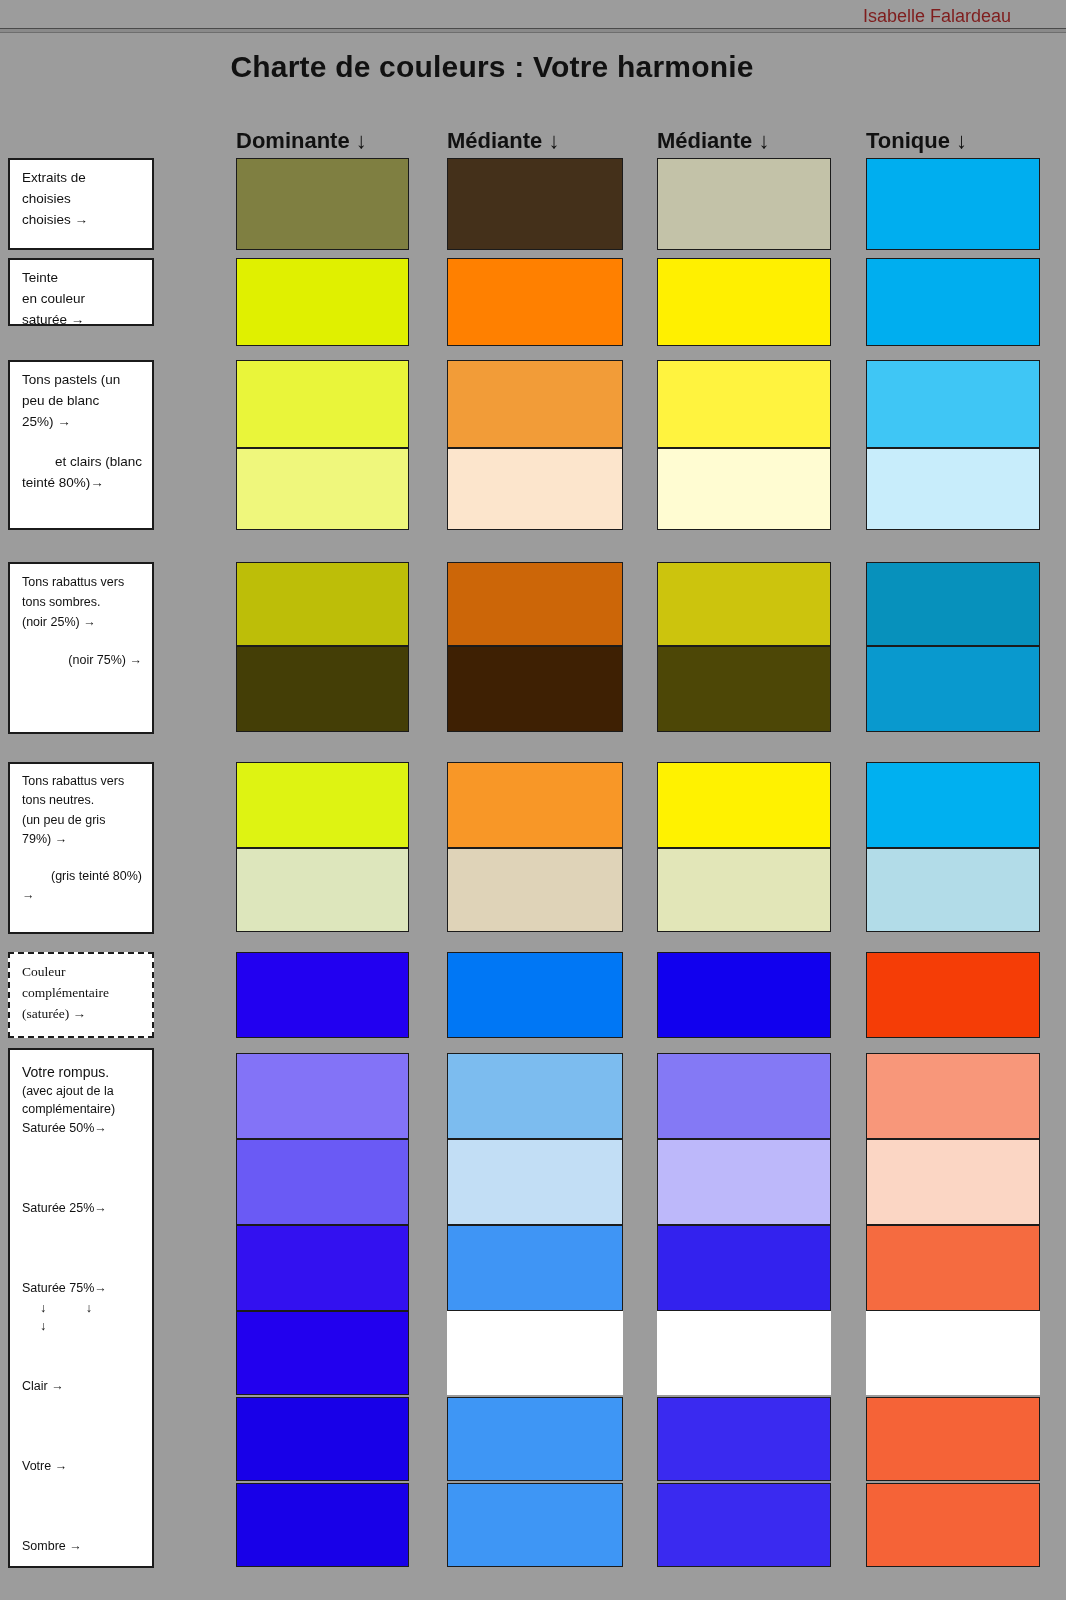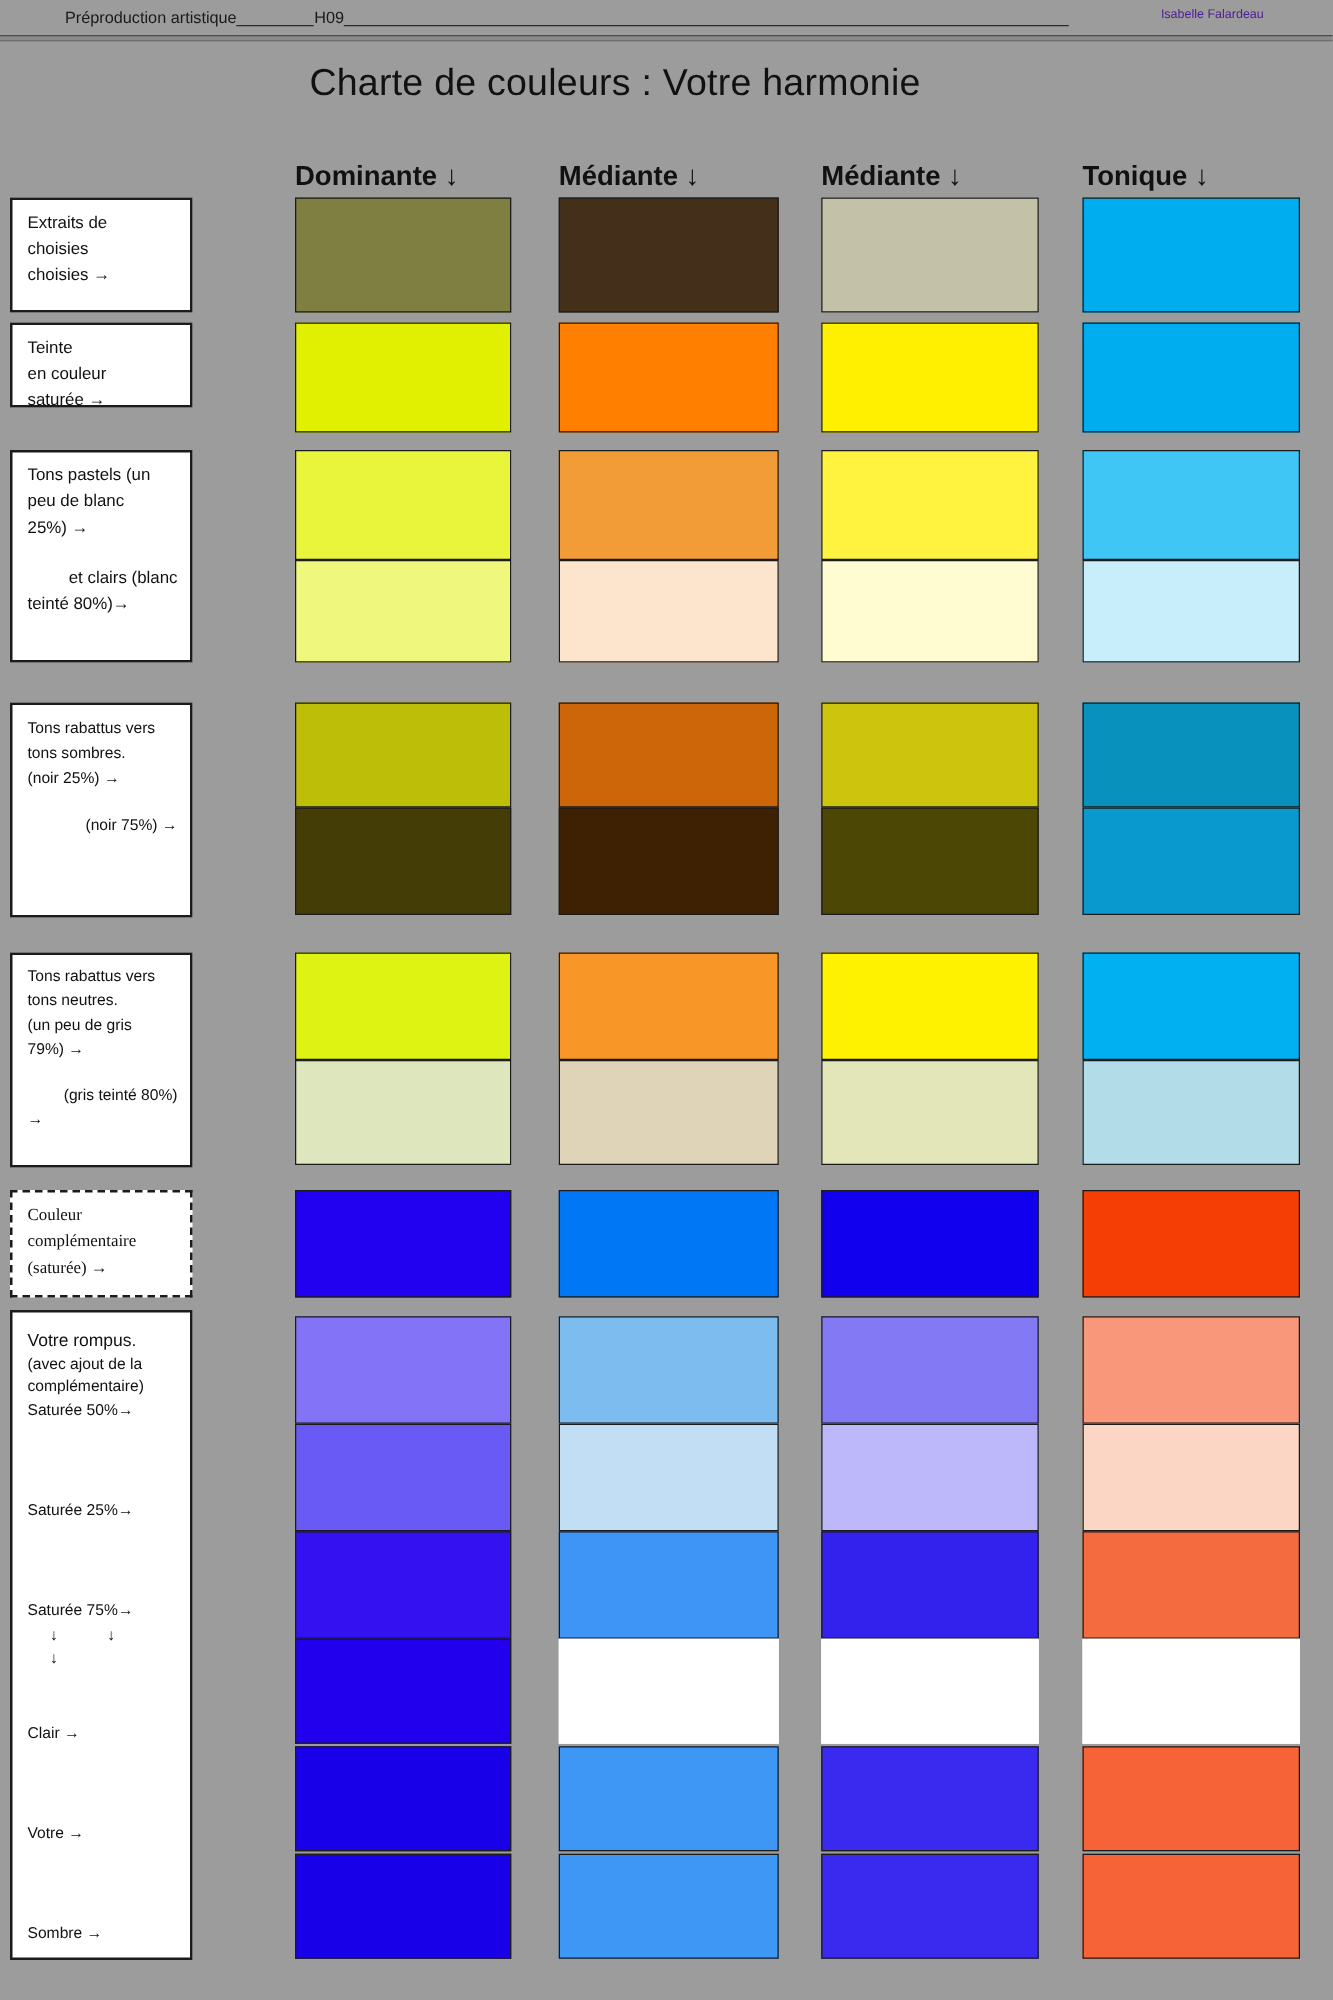--- a/index.html
+++ b/index.html
@@ -23,26 +23,26 @@
   .hdr-left{
     position:absolute;left:52px;top:6px;
     font-size:13px;color:#1a1a1a;white-space:nowrap;
   }
   .hdr-rule{
     display:inline-block;border-bottom:1px solid #2b2b2b;
     vertical-align:bottom;height:13px;
   }
   .hdr-right{
     position:absolute;right:55px;top:6px;
-    font-size:10px;color:#4c1d95;white-space:nowrap;
+    font-size:18px;color:#7f1d1d;white-space:nowrap;
   }
   
   .title{
     position:absolute;left:0;top:50px;width:984px;
-    text-align:center;font-size:30px;font-weight:normal;color:#111;
+    text-align:center;font-size:30px;font-weight:bold;color:#111;
     letter-spacing:0.2px;
   }
   
   .col-head{
     position:absolute;top:128px;
     font-size:22px;font-weight:bold;color:#111;
     white-space:nowrap;
   }
   
   .lbl{
@@ -61,23 +61,20 @@
     position:absolute;
     border:1.5px solid #1b1b1b;
     box-sizing:border-box;
   }
   .sw.wb{border:1.5px solid #ffffff;}
 </style>
 </head>
 <body>
 
 <div class="header-band">
-  <div class="hdr-left">
-    <span>Préproduction artistique</span><span class="hdr-rule" style="width:62px"></span><span>H09</span><span class="hdr-rule" style="width:580px"></span>
-  </div>
   <div class="hdr-right">Isabelle Falardeau</div>
   <div class="header-line"></div>
 </div>
 
 <div class="title">Charte de couleurs : Votre harmonie</div>
 
 <div class="col-head" style="left:236px">Dominante ↓</div>
 <div class="col-head" style="left:447px">Médiante ↓</div>
 <div class="col-head" style="left:657px">Médiante ↓</div>
 <div class="col-head" style="left:866px">Tonique ↓</div>

